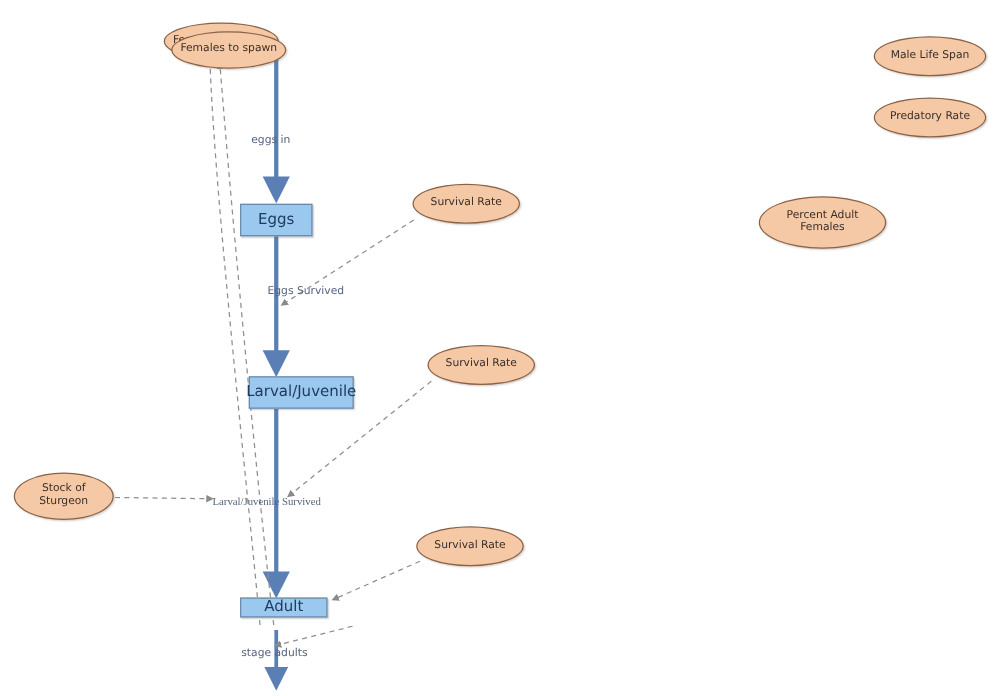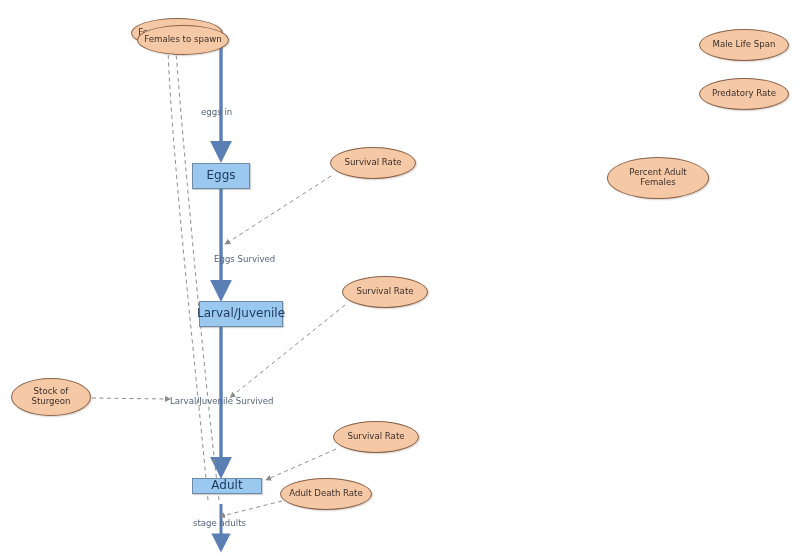--- a/index.html
+++ b/index.html
@@ -124,23 +124,20 @@
   </div>
   <div class="node aux" style="left:342px; top:276px; width:86px; height:32px;">
     <span class="aux-inner">Survival Rate</span>
   </div>
   <div class="node aux" style="left:333px; top:421px; width:86px; height:32px;">
     <span class="aux-inner">Survival Rate</span>
   </div>
   <div class="node aux" style="left:11px; top:378px; width:80px; height:38px;">
     <span class="aux-inner">Stock of Sturgeon</span>
   </div>
-  <div class="node aux" style="left:280px; top:478px; width:92px; height:32px;">
-    <span class="aux-inner">Adult Death Rate</span>
-  </div>
   <div class="node aux" style="left:699px; top:29px; width:90px; height:32px;">
     <span class="aux-inner">Male Life Span</span>
   </div>
   <div class="node aux" style="left:699px; top:78px; width:90px; height:32px;">
     <span class="aux-inner">Predatory Rate</span>
   </div>
   <div class="node aux" style="left:607px; top:157px; width:102px; height:42px;">
     <span class="aux-inner">Percent Adult Females</span>
   </div>
 
@@ -148,17 +145,17 @@
     <span>Eggs</span>
   </div>
   <div class="node stock" style="left:178px; top:301px; width:84px; height:26px;margin-left:21px;">
     <span>Larval/Juvenile</span>
   </div>
   <div class="node stock" style="left:192px; top:478px; width:70px; height:16px;">
     <span>Adult</span>
   </div>
 
   <div class="flow-label" style="left:201px; top:107px;">eggs in</div>
-  <div class="flow-label" style="left:182px; top:254px;padding-left:32px;">Eggs Survived</div>
-  <div class="flow-label" style="left:170px; top:396px;">Larval/Juvenile Survived</div>
+  <div class="flow-label" style="left:182px; top:228px;padding-left:32px;">Eggs Survived</div>
+  <div class="flow-label" style="left:170px; top:396px;font-family:Liberation Serif, serif;">Larval/Juvenile Survived</div>
   <div class="flow-label" style="left:193px; top:518px;">stage adults</div>
 
 </div>
 
 </body></html>

